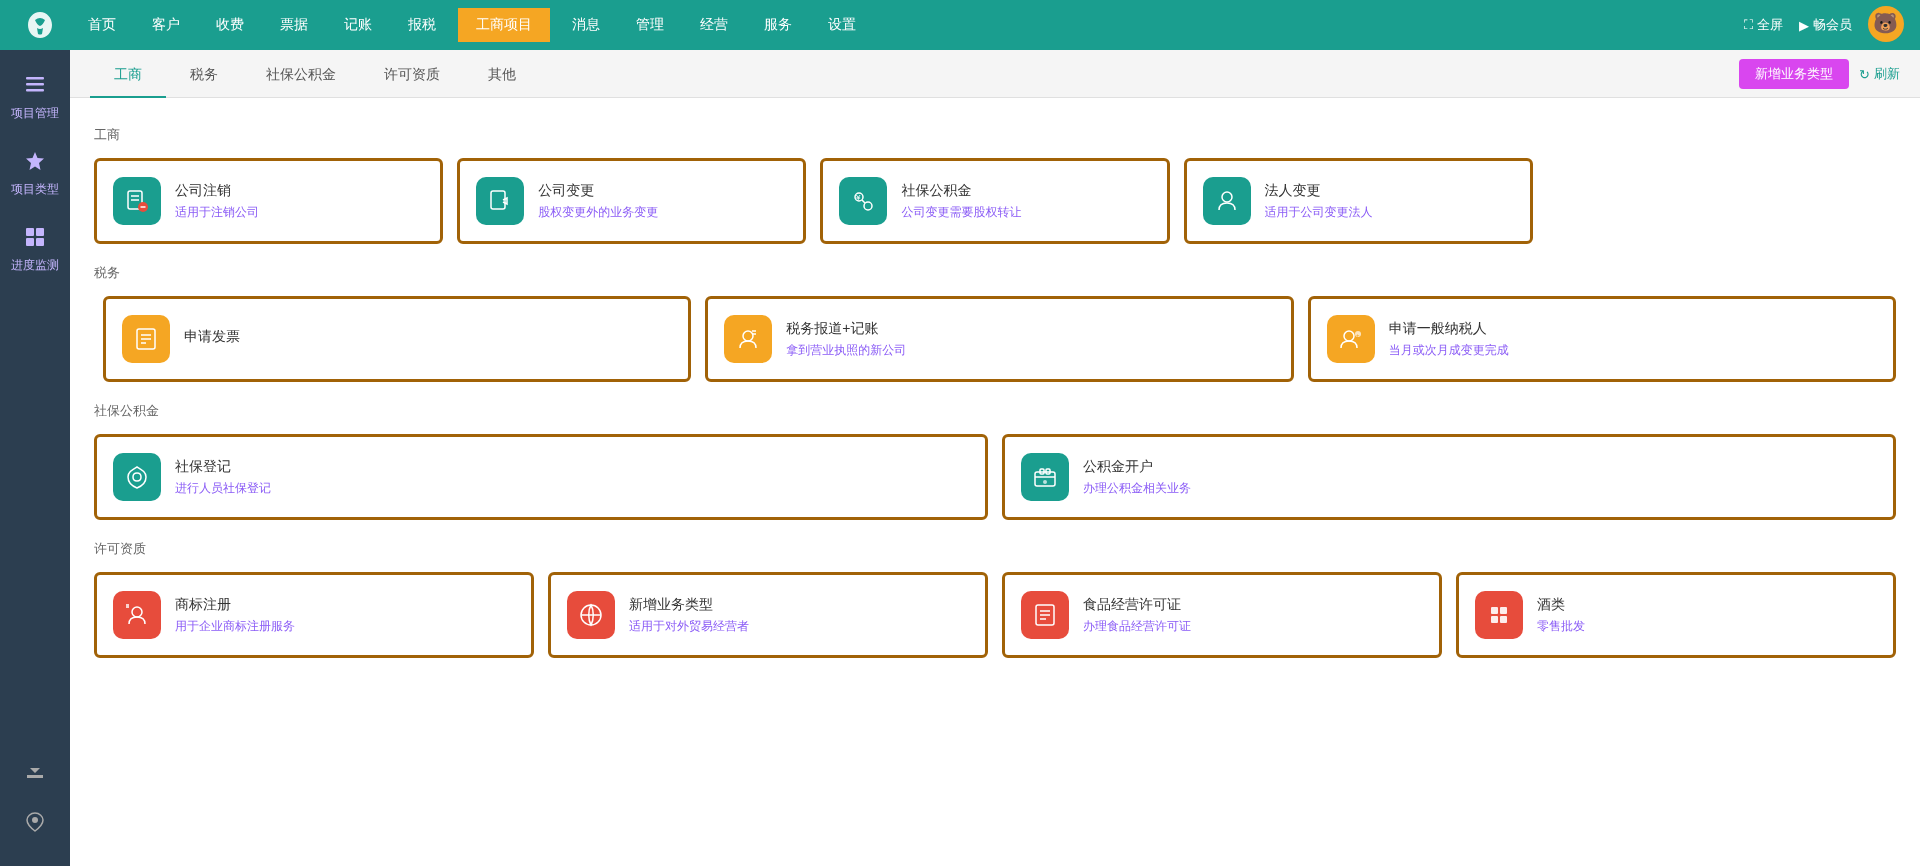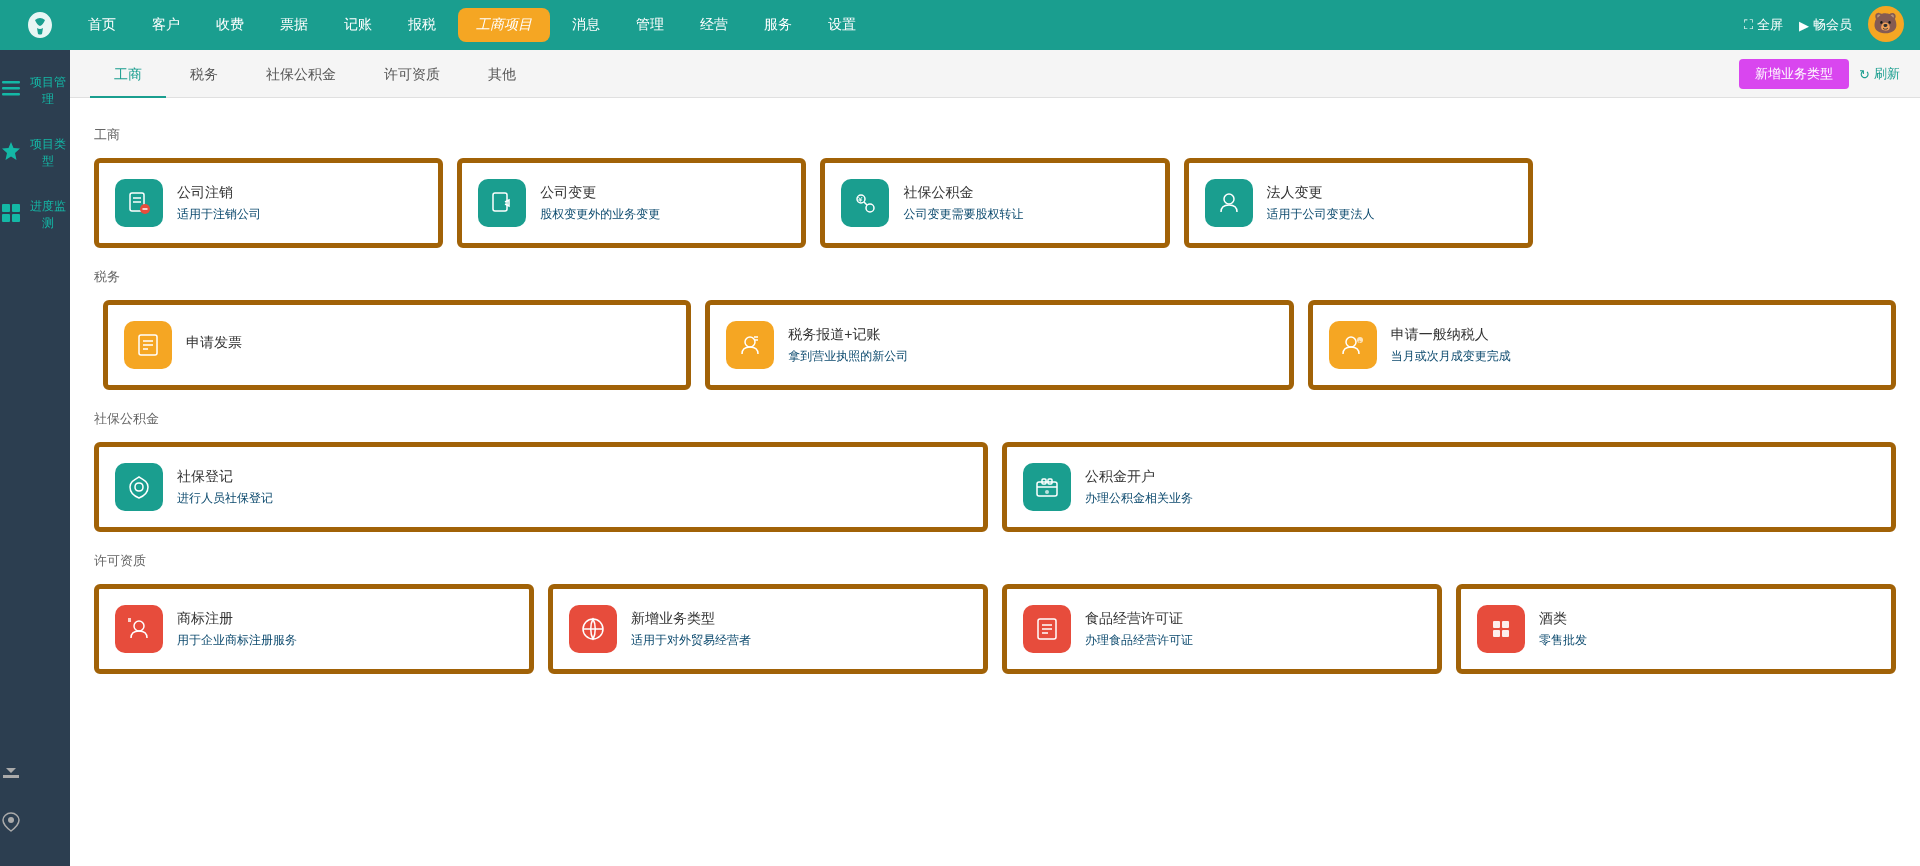--- a/index.html
+++ b/index.html
@@ -34,24 +34,23 @@
       padding: 0 18px;
       height: 50px;
       display: flex;
       align-items: center;
       font-size: 14px;
       cursor: pointer;
       white-space: nowrap;
     }
     .nav-item.active {
       background: #f5a623;
-      border-radius: 8px;
+      border-radius: 0;
       height: 34px;
       margin: 0 4px;
-      font-style: italic;
     }
     .nav-right {
       display: flex;
       align-items: center;
       gap: 16px;
       padding-right: 16px;
       color: white;
       font-size: 13px;
     }
     .nav-right-item {
@@ -74,29 +73,28 @@
       width: 70px;
       background: #2c3e50;
       display: flex;
       flex-direction: column;
       align-items: center;
       padding-top: 10px;
       flex-shrink: 0;
     }
     .sidebar-item {
       display: flex;
-      flex-direction: row;
-      align-items: center;
-      color: #14b8a6;
+      flex-direction: column;
+      align-items: center;
+      color: #c4b5fd;
       padding: 14px 0;
       width: 100%;
       cursor: pointer;
       font-size: 12px;
       gap: 4px;
-      text-align: center;
     }
     .sidebar-item .icon { font-size: 20px; }
     .sidebar-bottom {
       margin-top: auto;
       display: flex;
       flex-direction: column;
       align-items: center;
       padding-bottom: 16px;
       width: 100%;
     }
@@ -189,21 +187,21 @@
     }
     .cards-grid-2 {
       grid-template-columns: repeat(2, 1fr);
     }
     .cards-grid-4 {
       grid-template-columns: repeat(4, 1fr);
     }
 
     .card {
       background: white;
-      border: 5px solid #a16207;
+      border: 3px solid #a16207;
       border-radius: 6px;
       padding: 16px;
       display: flex;
       align-items: center;
       gap: 14px;
       cursor: pointer;
       transition: box-shadow 0.2s;
     }
 
     .card-icon {
@@ -223,21 +221,21 @@
 
     .card-info { flex: 1; min-width: 0; }
     .card-title {
       font-size: 14px;
       color: #333;
       font-weight: 500;
       margin-bottom: 4px;
     }
     .card-desc {
       font-size: 12px;
-      color: #0c4a6e;
+      color: #8b5cf6;
       white-space: nowrap;
       overflow: hidden;
       text-overflow: ellipsis;
     }
 
     
     .scrollable-content::-webkit-scrollbar { width: 6px; }
     .scrollable-content::-webkit-scrollbar-track { background: #f1f1f1; }
     .scrollable-content::-webkit-scrollbar-thumb { background: #ccc; border-radius: 3px; }
   </style>

